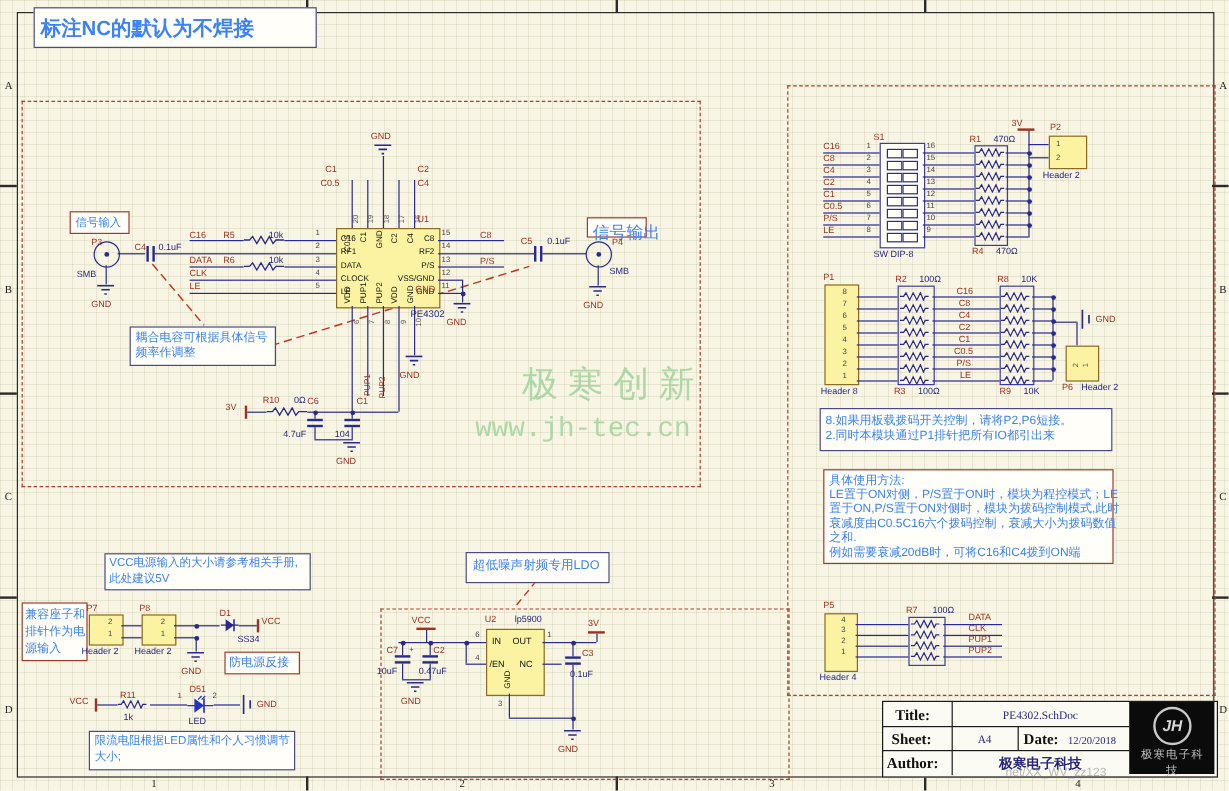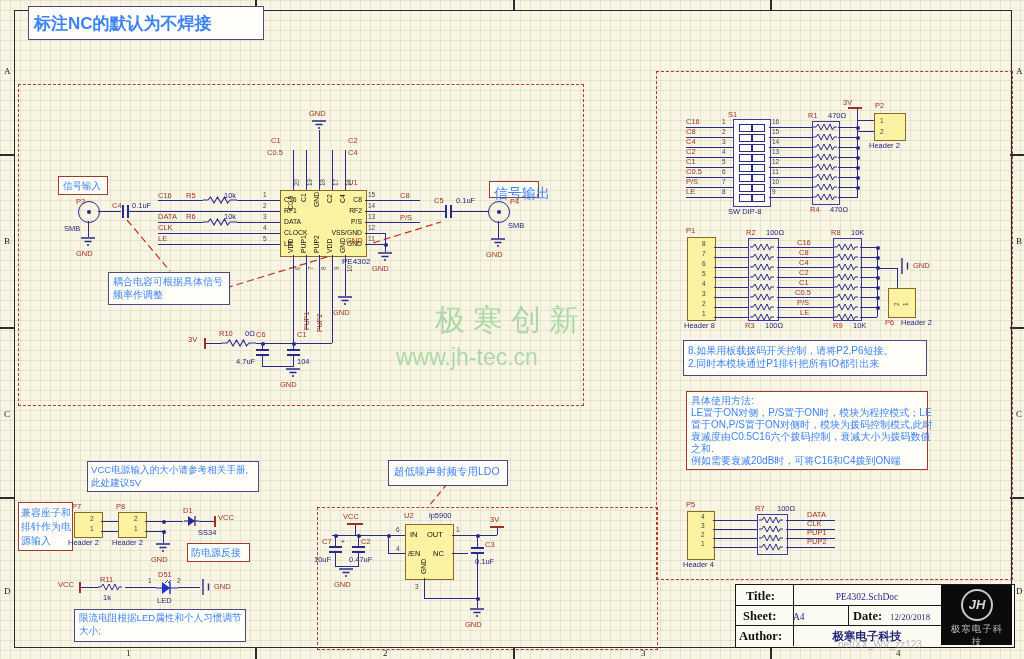--- a/index.html
+++ b/index.html
@@ -28,21 +28,21 @@
   .bluebox{position:absolute;border:1px solid #3c3ca0;background:#fffef6}
   .dashed{position:absolute;border:1.5px dashed #b33a2a}
   .pbar{position:absolute;background:#9e3120}
   .capb{position:absolute;background:#2a2a8c}
   .dip{position:absolute;width:11px;height:6px;border:1px solid #2a2a8c;background:#fffef6}
   .circ{position:absolute;width:20px;height:20px;border:1.3px solid #2a2a8c;border-radius:50%;background:transparent}
   .zone{position:absolute;font-size:9px;color:#222;font-family:"Liberation Serif",serif}
   .tick{position:absolute;background:#2b2b2b}
   .tbl{position:absolute;font-family:"Liberation Serif",serif;font-weight:bold;font-size:12.5px;color:#111;white-space:nowrap}
   .tbv{position:absolute;font-family:"Liberation Serif",serif;font-size:9.5px;color:#26267d;white-space:nowrap}
-  .wmg{position:absolute;color:#9cd298;opacity:.8;white-space:nowrap;z-index:40;font-family:Liberation Sans, sans-serif}
+  .wmg{position:absolute;color:#9cd298;opacity:.8;white-space:nowrap;z-index:40;font-family:Liberation Mono, monospace}
 </style>
 </head>
 <body>
 
 <div id="sheet">
 <div class="grid"></div>
 
 <svg width="0" height="0" style="position:absolute">
       <defs>
   <g id="rz">
@@ -236,21 +236,21 @@
 <span class="d" style="left:256px;top:340px;margin-top:-9px">C6</span>
 <div class="wv" style="left:262px;top:343px;height:6px"></div>
 <div class="capb" style="left:256px;top:349px;width:13px;height:2px"></div>
 <div class="capb" style="left:256px;top:354px;width:13px;height:2px"></div>
 <span class="v" style="left:236px;top:358px">4.7uF</span>
 <div class="wv" style="left:262px;top:356px;height:10px"></div>
 <span class="d" style="left:297px;top:331px">C1</span>
 <div class="wv" style="left:293px;top:343px;height:6px"></div>
 <div class="capb" style="left:287px;top:349px;width:13px;height:2px"></div>
 <div class="capb" style="left:287px;top:354px;width:13px;height:2px"></div>
-<span class="v" style="left:297px;top:358px">104</span>
+<span class="v" style="left:279px;top:358px">104</span>
 <div class="wv" style="left:293px;top:356px;height:10px"></div>
 <div class="wh" style="left:262px;top:366px;width:32px"></div>
 <svg class="ab" style="left:285px;top:368px" width="16" height="10">
       <use href="#earth"></use>
     </svg>
 <span class="n" style="left:280px;top:381px">GND</span>
 
 <div class="wh" style="left:385px;top:200px;width:35px"></div>
 <div class="wh" style="left:365px;top:200px;width:20px"></div>
 <span class="n" style="left:400px;top:192px">C8</span>
@@ -709,21 +709,21 @@
 <span class="n" style="left:465px;top:621px">GND</span>
 
 <div class="ab" style="left:735px;top:584px;width:278px;height:62px;background:#fcfbf3;border:1.6px solid #1a1a1a"></div>
 <div class="ab" style="left:793px;top:584px;width:1.4px;height:62px;background:#1a1a1a"></div>
 <div class="ab" style="left:735px;top:605px;width:206px;height:1.4px;background:#1a1a1a"></div>
 <div class="ab" style="left:735px;top:625px;width:206px;height:1.4px;background:#1a1a1a"></div>
 <div class="ab" style="left:848px;top:605px;width:1.4px;height:20px;background:#1a1a1a"></div>
 <span class="tbl" style="left:746px;top:589px">Title:</span>
 <span class="tbv" style="left:793px;top:592px;width:148px;text-align:center">PE4302.SchDoc</span>
 <span class="tbl" style="left:743px;top:609px">Sheet:</span>
-<span class="tbv" style="left:793px;top:612px;width:55px;text-align:left">A4</span>
+<span class="tbv" style="left:793px;top:612px;width:55px;text-align:center">A4</span>
 <span class="tbl" style="left:853px;top:609px">Date:</span>
 <span class="tbv" style="left:890px;top:612px;font-size:8.8px">12/20/2018</span>
 <span class="tbl" style="left:739px;top:629px">Author:</span>
 <span class="tbv" style="left:793px;top:629px;width:148px;text-align:center;font-size:11.5px;font-weight:bold">极寒电子科技</span>
 <div class="ab" style="left:941px;top:585px;width:71px;height:60px;background:#0b0b0b">
   <div class="ab" style="left:20px;top:4px;width:28px;height:28px;border:2.5px solid #c9c9c9;border-radius:50%;text-align:center">
     <span style="color:#d6d6d6;font-size:13px;font-weight:bold;font-style:italic;line-height:28px">JH</span>
   </div>
   <span class="ab" style="left:5px;top:38px;width:62px;text-align:center;color:#bdbdbd;font-size:9.5px;letter-spacing:1px">极寒电子科技</span>
 </div>

